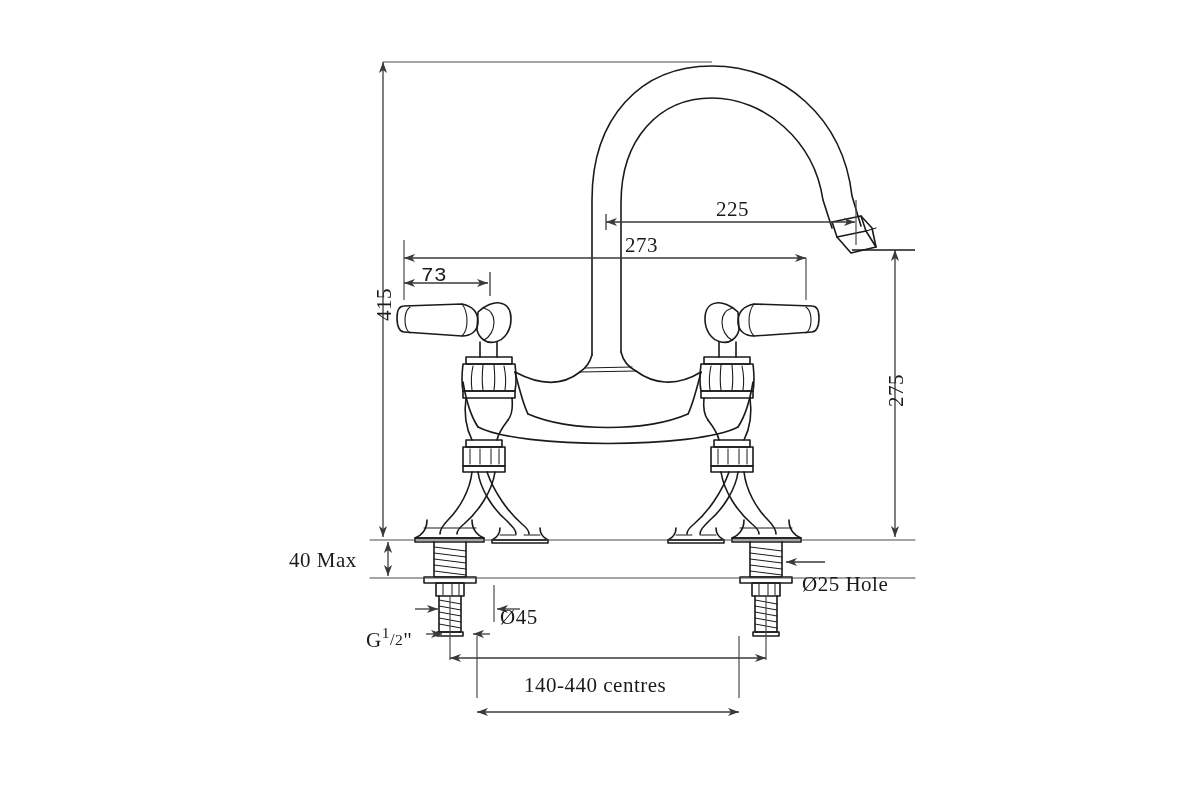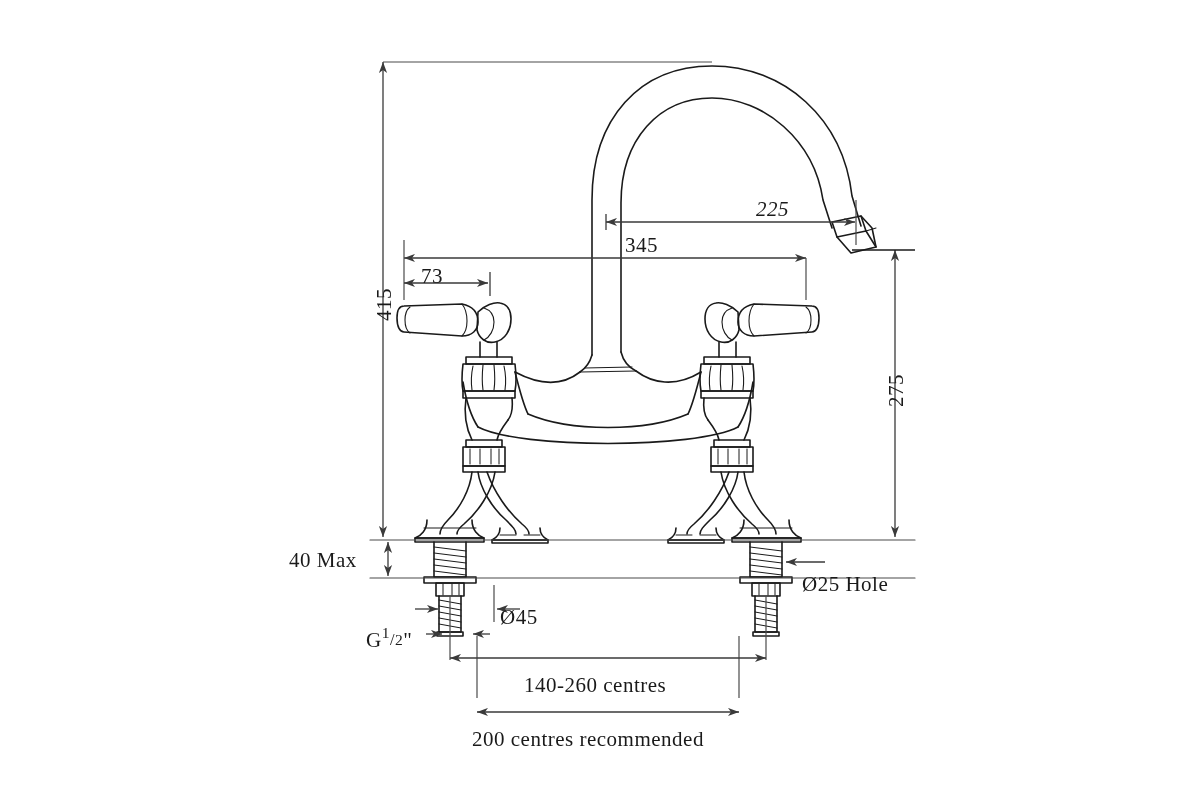--- a/index.html
+++ b/index.html
@@ -316,35 +316,34 @@
       </g>
 
       <g>
         <line x1="477" y1="712" x2="739" y2="712" marker-start="url(#arrStart)" marker-end="url(#arrEnd)"></line>
       </g>
     </g>
   </svg>
 
   <div class="dim-text rot" style="left:354px; top:292px; width:60px; text-align:center;">415</div>
 
-  <div class="dim-text" style="left:625px; top:233px;">345</div>
-
-  <div class="dim-text" style="left:756px; top:197px;font-style:italic;">225</div>
-
-  <div class="dim-text" style="left:421px; top:264px;">73</div>
+  <div class="dim-text" style="left:625px; top:233px;">273</div>
+
+  <div class="dim-text" style="left:716px; top:197px;">225</div>
+
+  <div class="dim-text" style="left:421px; top:264px;font-family:Liberation Mono, monospace;">73</div>
 
   <div class="dim-text rot" style="left:866px; top:378px; width:60px; text-align:center;">275</div>
 
   <div class="dim-text" style="left:289px; top:548px;text-align:center;">40 Max</div>
 
   <div class="dim-text" style="left:802px; top:549px;margin-top:23px;">Ø25 Hole</div>
 
   <div class="dim-text" style="left:500px; top:605px;">Ø45</div>
 
   <div class="dim-text" style="left:366px; top:624px;">
     <span>G</span><span class="frac"><sup>1</sup>/<sub>2</sub></span><span>"</span>
   </div>
 
-  <div class="dim-text" style="left:524px; top:673px;">140-260 centres</div>
-
-  <div class="dim-text" style="left:472px; top:727px;">200 centres recommended</div>
+  <div class="dim-text" style="left:524px; top:673px;">140-440 centres</div>
+
 
 </div>
 
 </body></html>

